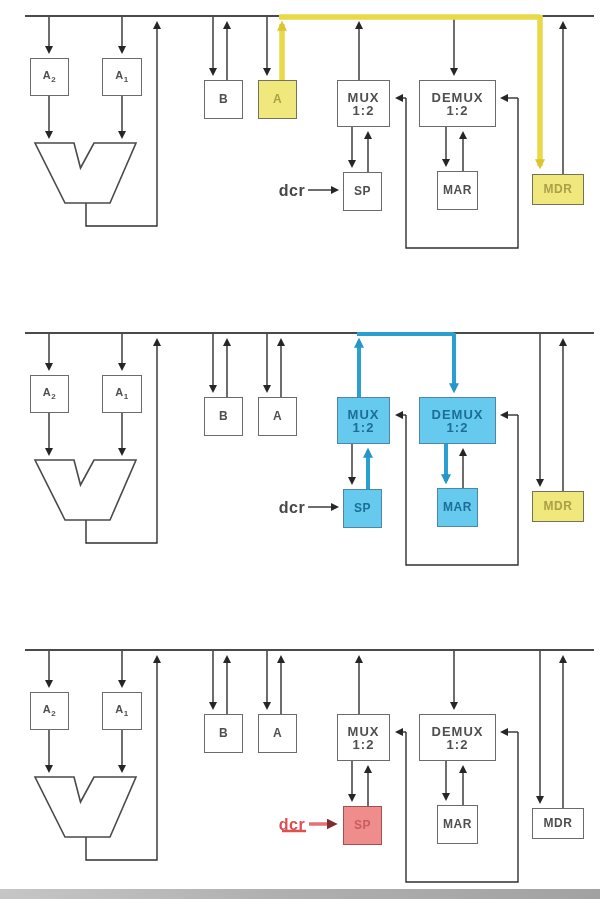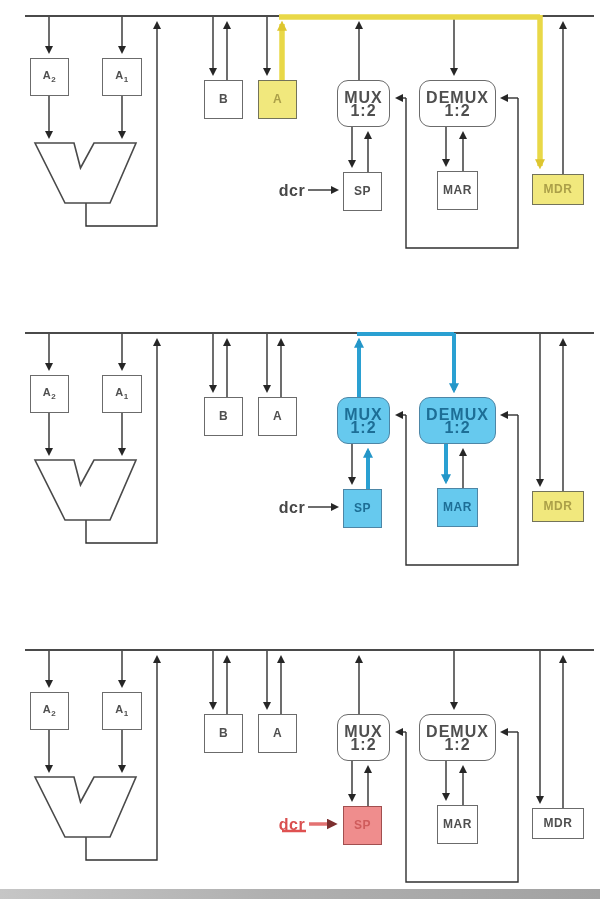--- a/index.html
+++ b/index.html
@@ -5,21 +5,21 @@
   html,body{margin:0;padding:0;background:#ffffff;width:600px;height:899px;overflow:hidden;
     font-family:"Liberation Sans", sans-serif;}
   .stage{position:relative;width:600px;height:899px;background:#fff;}
   .diagram{position:absolute;left:16px;width:600px;height:312px;}
   .diagram svg{position:absolute;left:0;top:0;}
   .box{position:absolute;box-sizing:border-box;background:#fff;border:1.5px solid #6b6b6b;
     display:flex;flex-direction:column;align-items:center;justify-content:center;
     font-weight:bold;font-size:12px;color:#4f4f4f;letter-spacing:0.5px;line-height:13px;}
   .box sub{font-size:8px;line-height:8px;}
   .box.sm{font-size:11px;}
-  .box.mx{font-size:16px;letter-spacing:1px;border-radius:11px;}
+  .box.mx{font-size:13px;letter-spacing:1px;}
   .yellow{background:#f1e87d;border-color:#73735a;color:#ab9f48;}
   .blue{background:#66c9ee;border-color:#4d86a6;color:#1d6e96;}
   .red{background:#ef8d8d;border-color:#a14f4f;color:#cf5c5c;}
   .dcr{position:absolute;width:32px;height:14px;text-align:center;font-weight:bold;
     font-size:16px;color:#474747;letter-spacing:0.5px;}
   .dcr.redtext{color:#d94f4f;}
   .bottom-strip{position:absolute;left:0;top:889px;width:600px;height:10px;
     background:linear-gradient(90deg,#c6c6c6 0%,#b0b0b0 45%,#a2a2a2 100%);}
 </style>
 </head>

